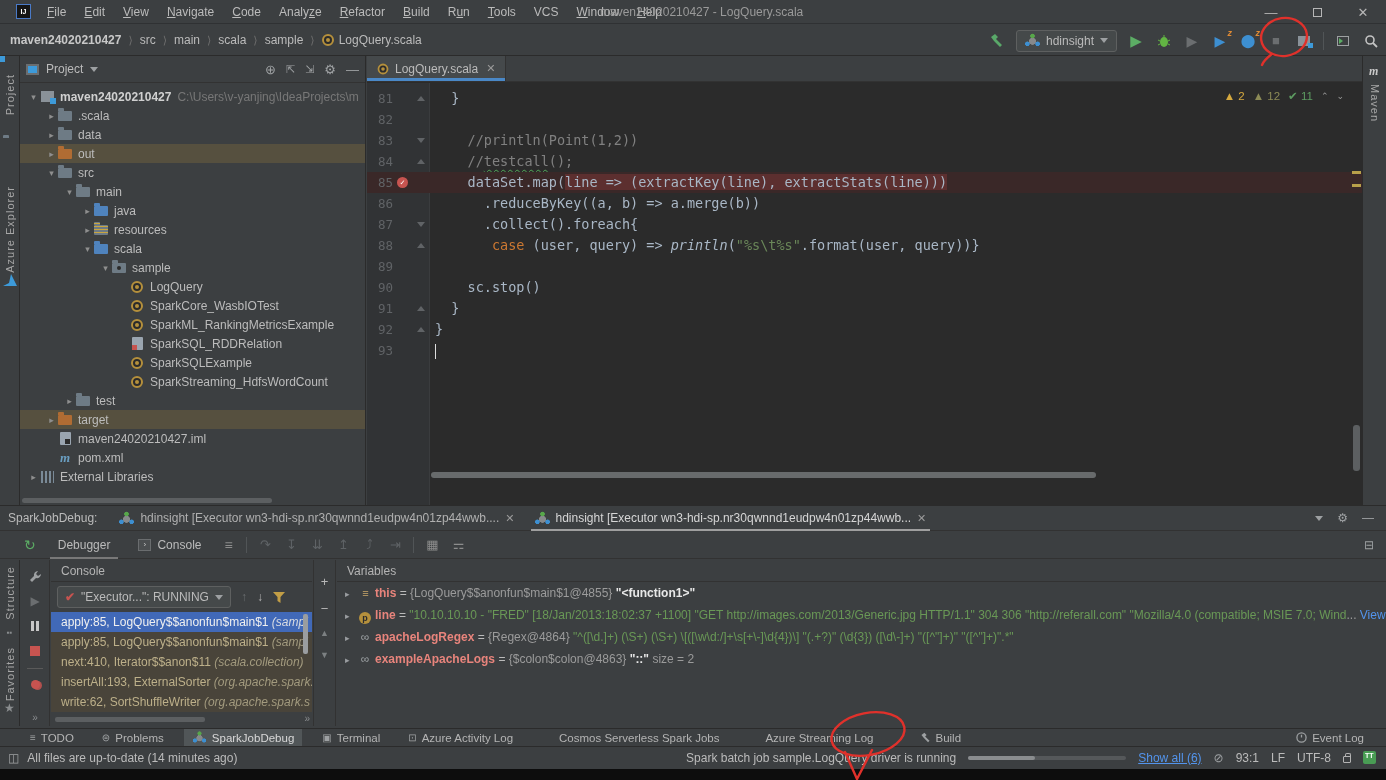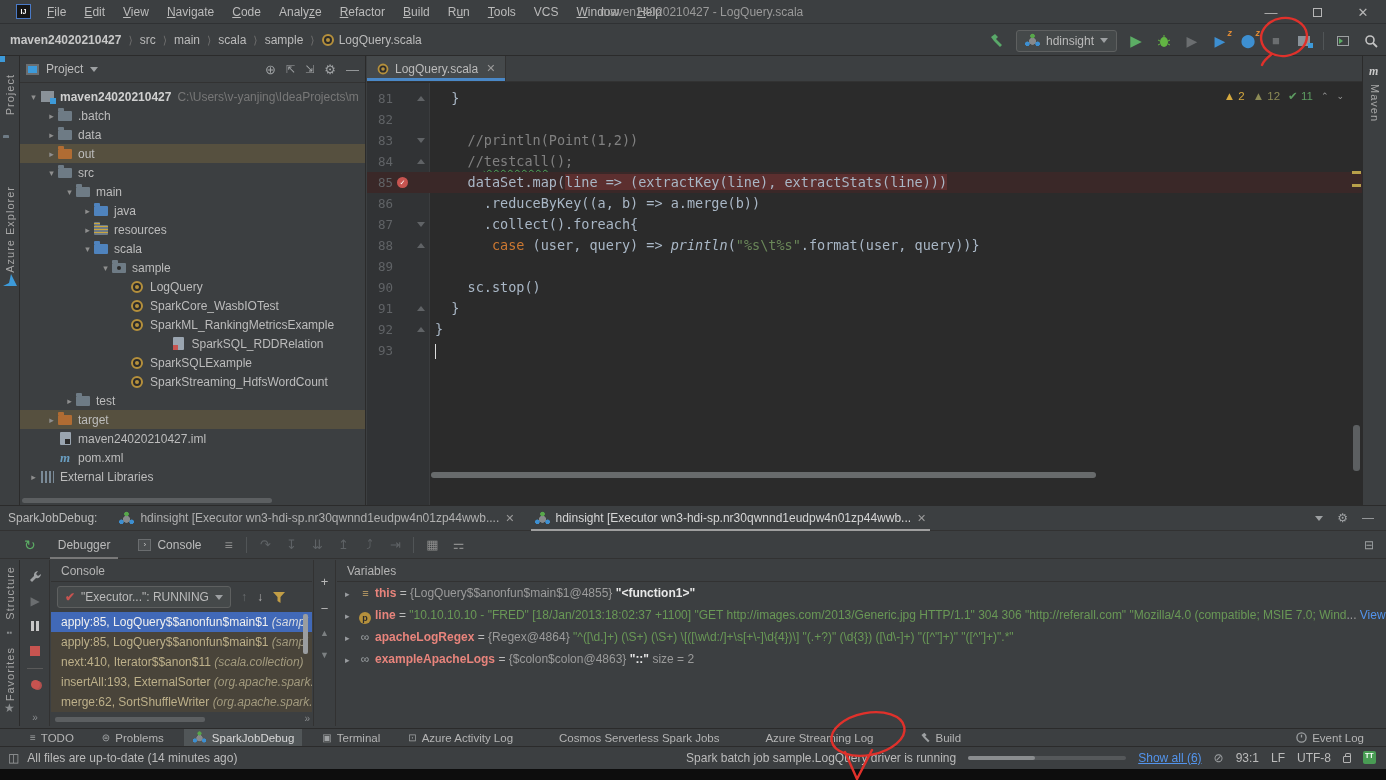--- a/index.html
+++ b/index.html
@@ -299,21 +299,21 @@
               <span class="proj-ico"></span>
             </span>
             <span class="tlabel b">maven24020210427</span>
             <span class="tpath">C:\Users\v-yanjing\IdeaProjects\m</span>
           </div>
           <div class="trow" style="padding-left: 26px;">
             <span class="tchev">▸</span>
             <span class="ticon">
               <span class="f-base fc-norm"></span>
             </span>
-            <span class="tlabel">.batch</span>
+            <span class="tlabel">.scala</span>
           </div>
           <div class="trow" style="padding-left: 26px;">
             <span class="tchev">▸</span>
             <span class="ticon">
               <span class="f-base fc-norm"></span>
             </span>
             <span class="tlabel">data</span>
           </div>
           <div class="trow hl" style="padding-left: 26px;">
             <span class="tchev">▸</span>
@@ -378,21 +378,21 @@
             </span>
             <span class="tlabel">SparkCore_WasbIOTest</span>
           </div>
           <div class="trow" style="padding-left: 98px; align-items: center;">
             <span class="tchev"></span>
             <span class="ticon">
               <span class="obj-ico"></span>
             </span>
             <span class="tlabel">SparkML_RankingMetricsExample</span>
           </div>
-          <div class="trow" style="padding-left: 98px; justify-content: center;">
+          <div class="trow" style="padding-left: 98px;">
             <span class="tchev"></span>
             <span class="ticon">
               <span class="file-ico red"></span>
             </span>
             <span class="tlabel">SparkSQL_RDDRelation</span>
           </div>
           <div class="trow" style="padding-left: 98px;">
             <span class="tchev"></span>
             <span class="ticon">
               <span class="obj-ico"></span>
@@ -576,21 +576,21 @@
             <svg class="mini" width="12" height="11" viewBox="0 0 12 11">
                 <path d="M0 0 H12 L7.5 5 V11 L4.5 9 V5 Z" fill="#c29e46"></path>
               </svg>
           </span>
         </div>
         <div id="frames-rows">
             <div class="frow sel"><span>apply:85, LogQuery$$anonfun$main$1 </span><span class="pkg">(sampl</span></div>
             <div class="frow"><span>apply:85, LogQuery$$anonfun$main$1 </span><span class="pkg">(sampl</span></div>
             <div class="frow"><span>next:410, Iterator$$anon$11 </span><span class="pkg">(scala.collection)</span></div>
             <div class="frow"><span>insertAll:193, ExternalSorter </span><span class="pkg">(org.apache.spark.</span></div>
-            <div class="frow"><span>merge:62, SortShuffleWriter </span><span class="pkg">(org.apache.spark.s</span></div>
+            <div class="frow"><span>write:62, SortShuffleWriter </span><span class="pkg">(org.apache.spark.s</span></div>
           </div>
         <div id="frames-vthumb"></div>
         <div id="frames-hthumb"></div>
         <div style="position:absolute;right:2px;bottom:2px;color:#8a8d8f;font-size:10px;">»</div>
       </div>
 
       <div id="watchbar">
         <span class="wb">+</span>
         <span class="wb">−</span>
         <span class="wbt">▲</span>

